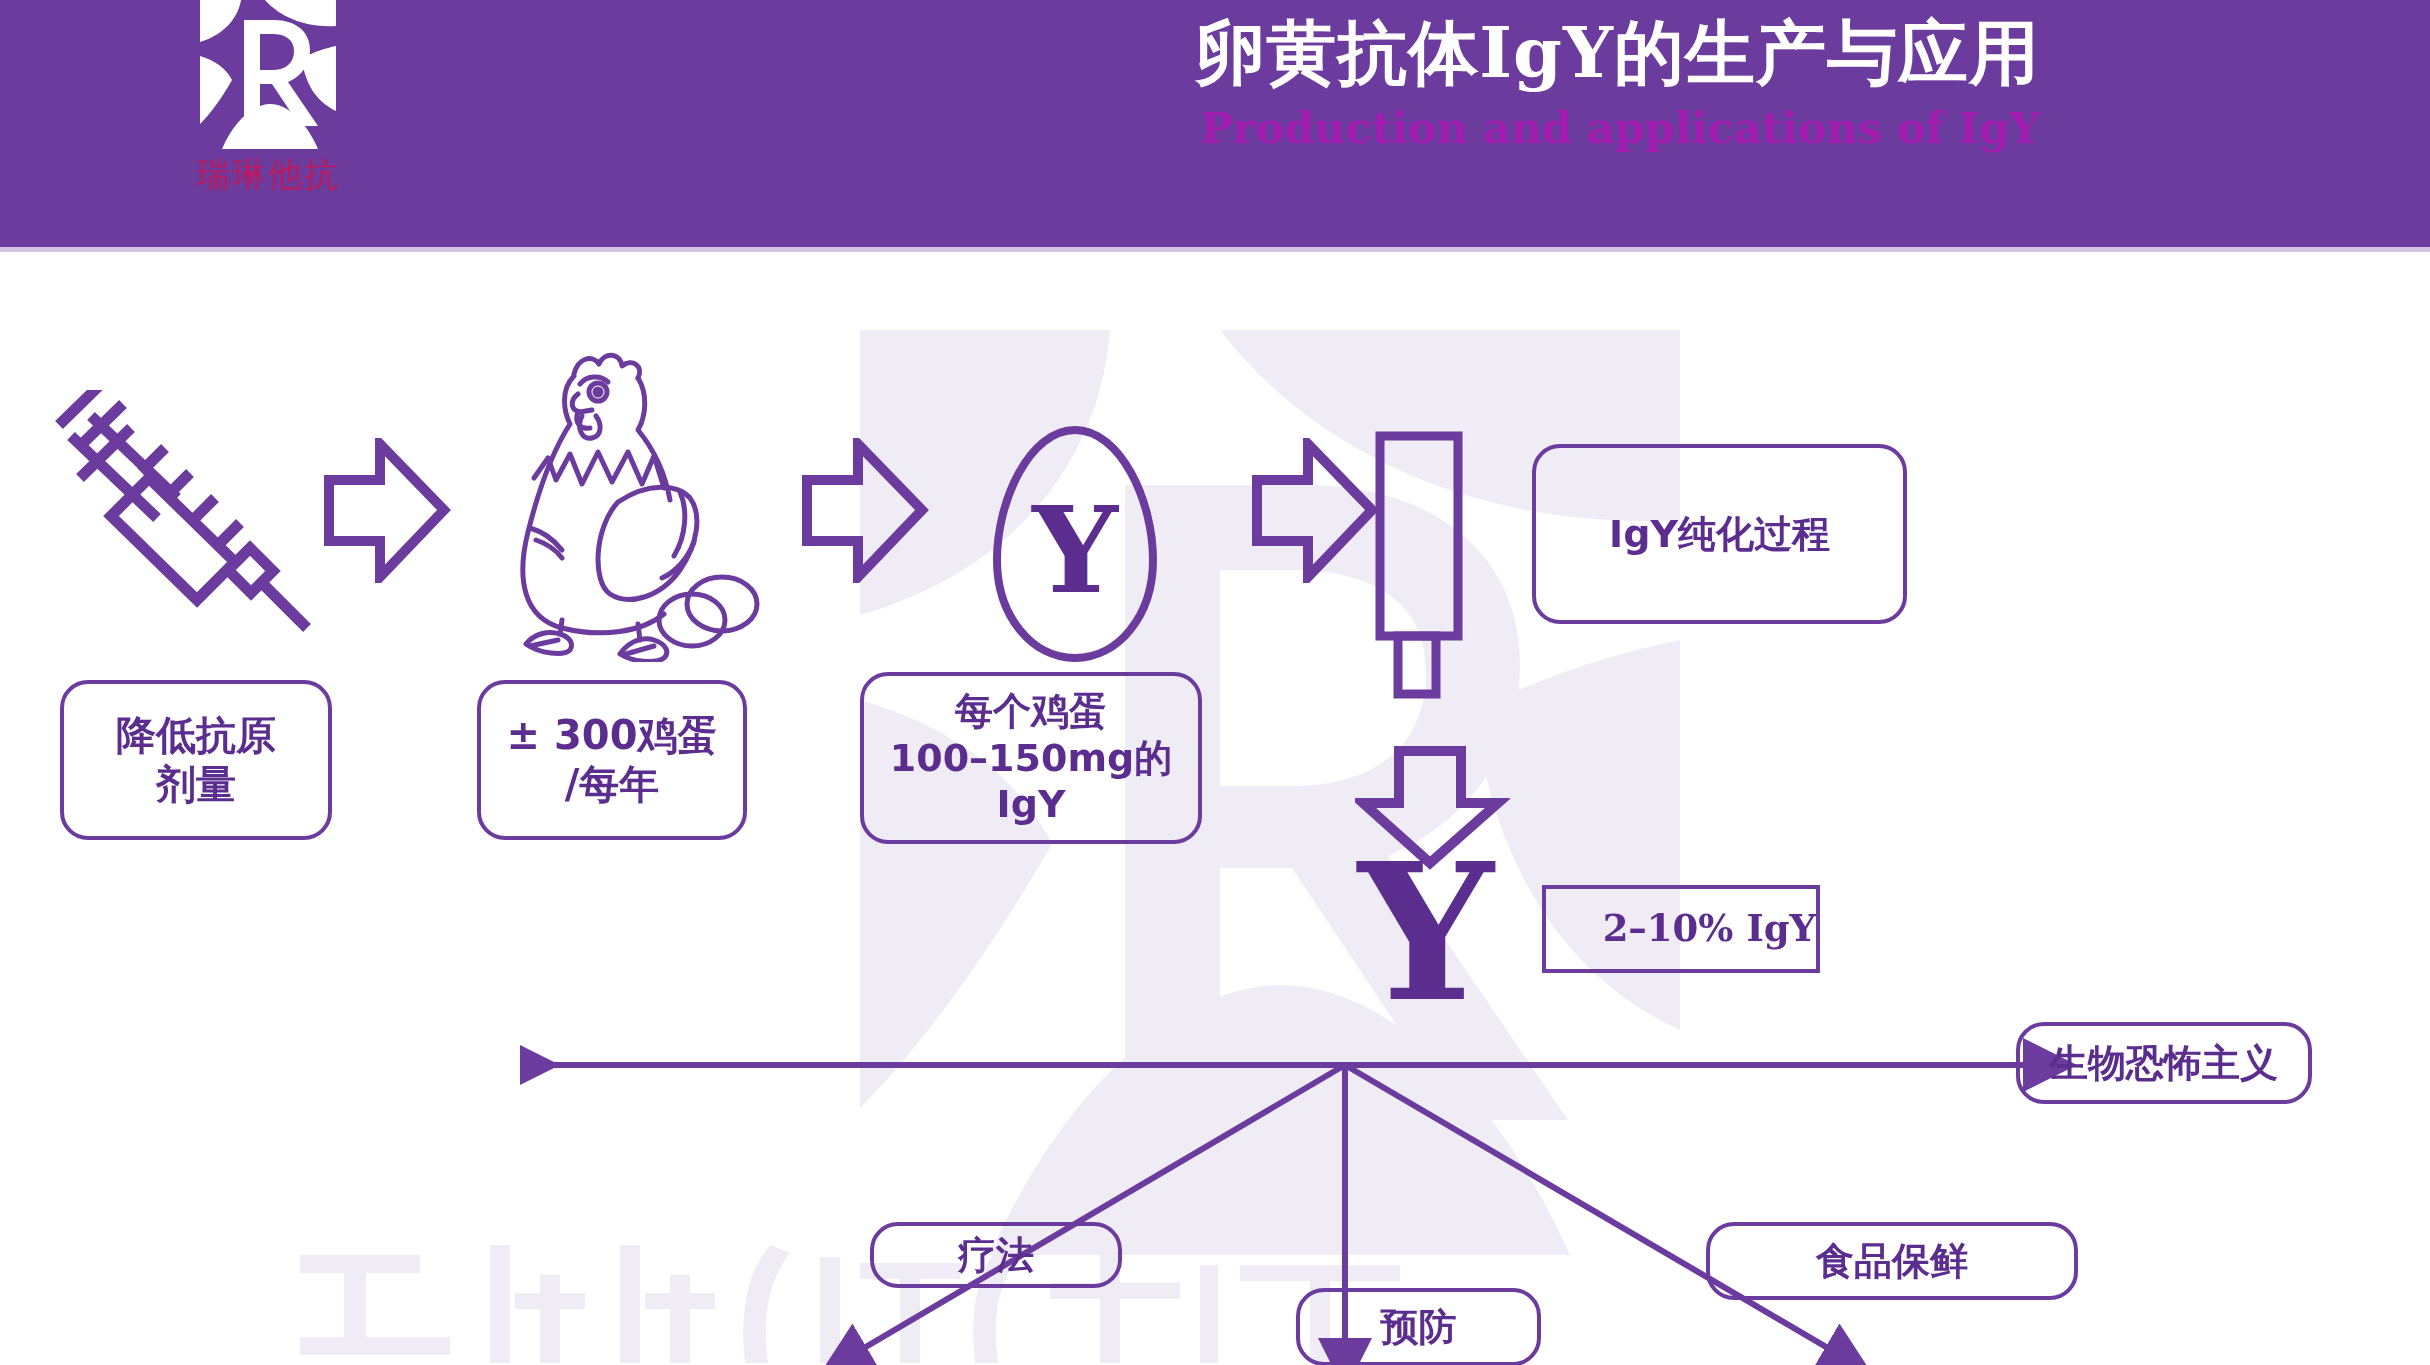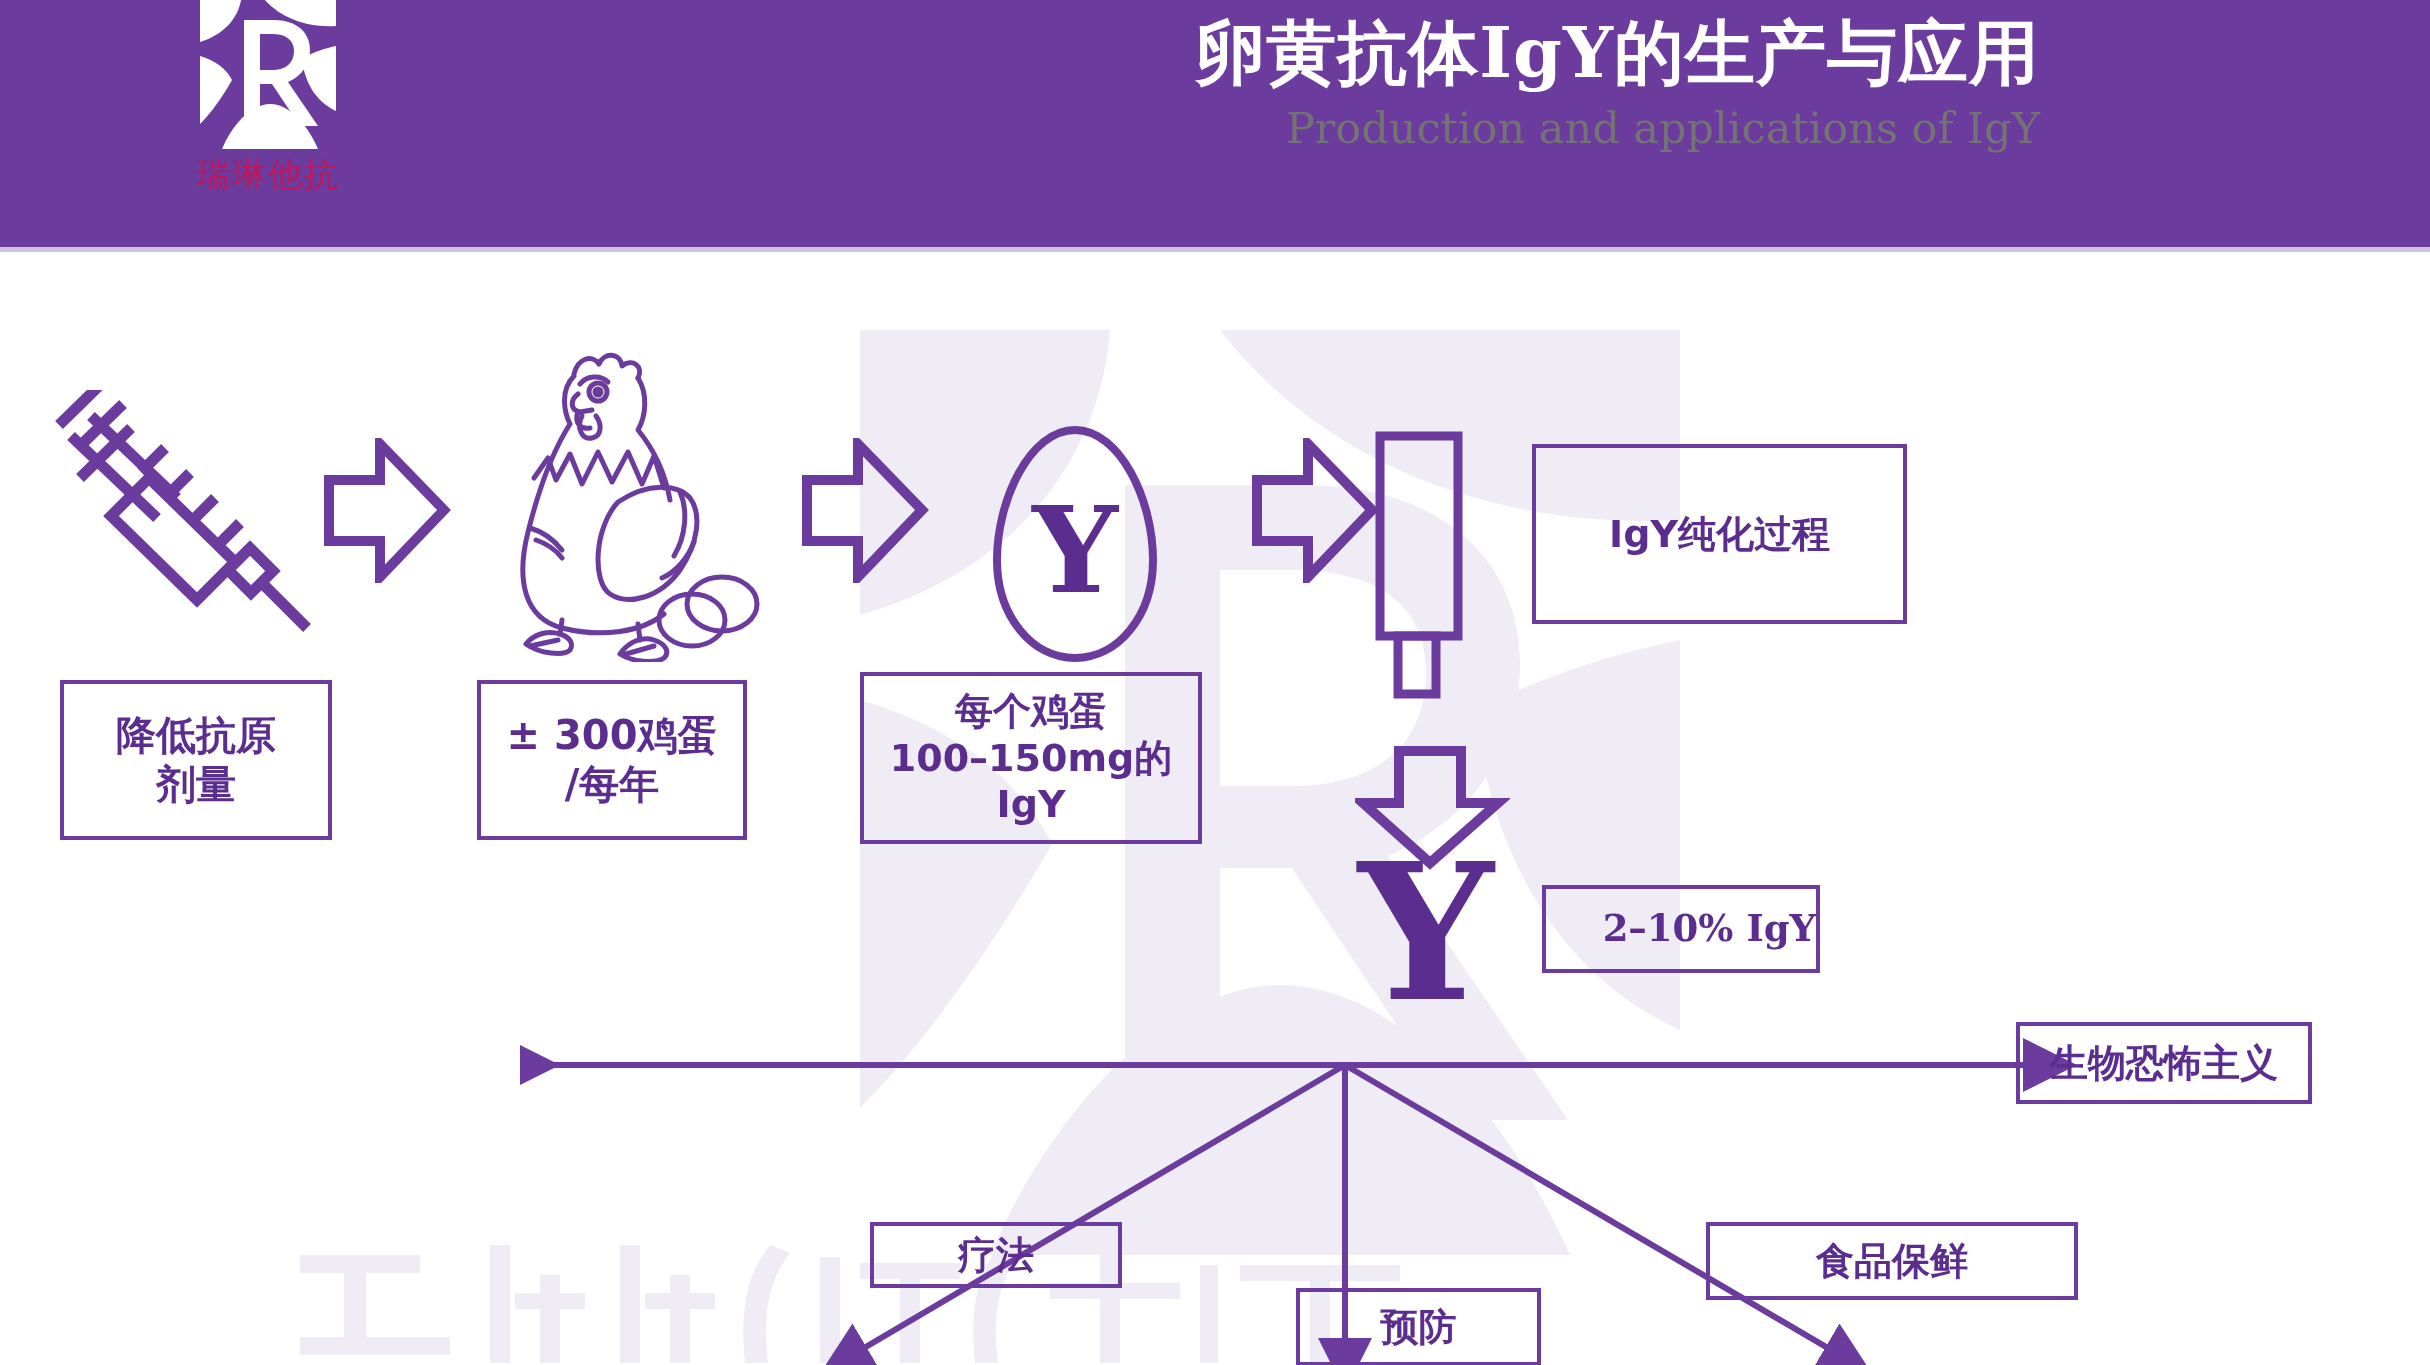--- a/index.html
+++ b/index.html
@@ -32,21 +32,21 @@
   }
   .title-block{
     position:absolute;left:640px;top:8px;width:1400px;text-align:right;
   }
   .title-cn{
     color:#ffffff;font-size:70px;font-weight:700;line-height:1.28;
     font-family:"DejaVu Serif","Liberation Serif",serif;
     letter-spacing:1px;
   }
   .title-en{
-    color:#737373;font-size:43px;font-weight:400;line-height:1.15;
+    color:#a21caf;font-size:43px;font-weight:700;line-height:1.15;
     margin-top:6px;
     font-family:"DejaVu Serif","Liberation Serif",serif;
   }
 
   
   .watermark{
     position:absolute;left:860px;top:330px;width:820px;height:1035px;
     opacity:1;pointer-events:none;
   }
 
@@ -55,21 +55,21 @@
     position:absolute;
     border:4px solid #6B3B9E;
     background:rgba(255,255,255,0.0);
     display:flex;align-items:center;justify-content:center;
     text-align:center;
     color:#5B2D8E;
     font-weight:700;
     line-height:1.22;
     box-sizing:border-box;
   }
-  .box.cn{font-family:"DejaVu Sans","Liberation Sans",sans-serif;}
+  .box.cn{font-family:"DejaVu Sans","Liberation Sans",sans-serif;border-radius:28px;}
   .box.serif{font-family:"DejaVu Serif","Liberation Serif",serif;}
 
   .art{position:absolute;}
   .bigY{
     position:absolute;
     color:#5B2D8E;
     font-family:"DejaVu Serif","Liberation Serif",serif;
     font-weight:700;
     line-height:1;
   }

